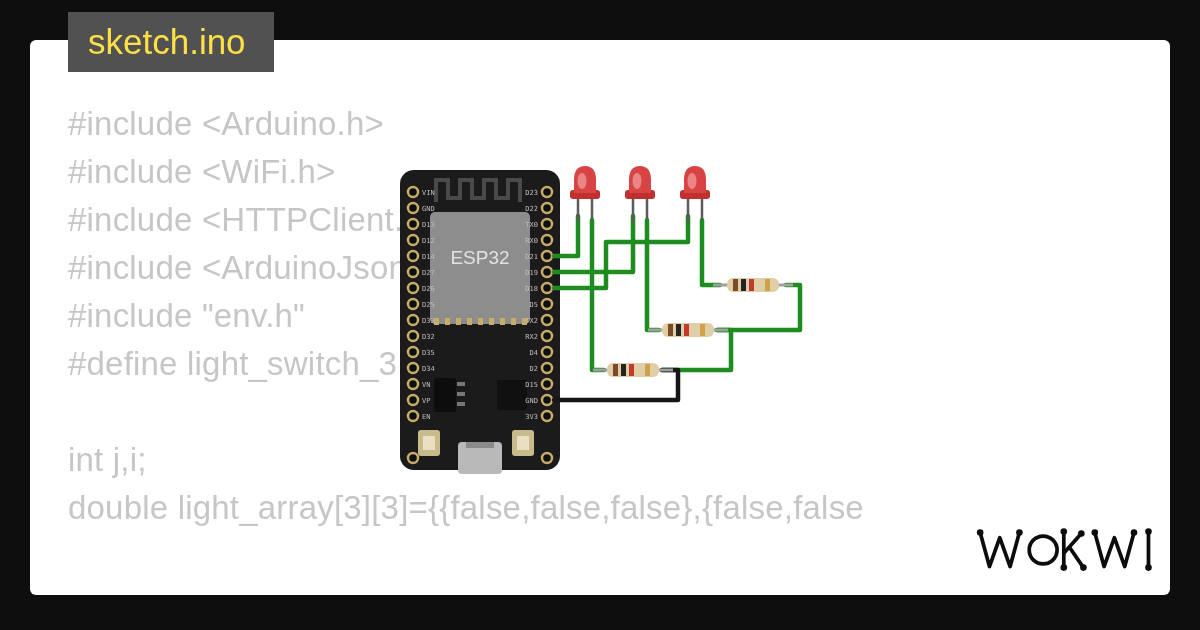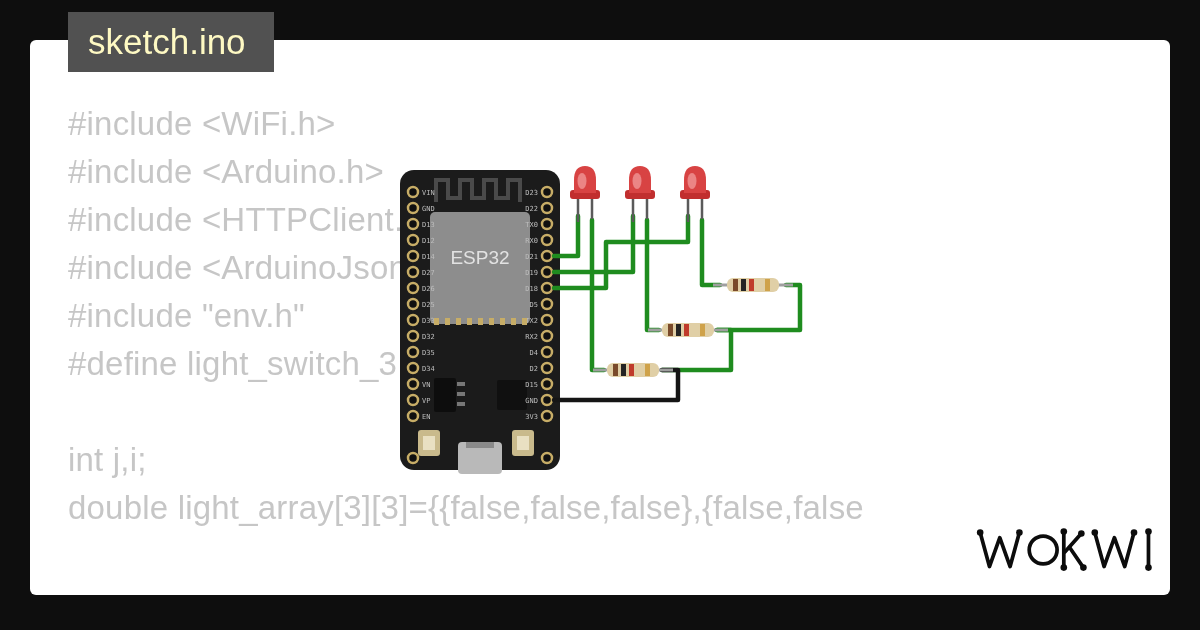--- a/index.html
+++ b/index.html
@@ -6,34 +6,34 @@
   html,body { width:1200px; height:630px; overflow:hidden; background:#0e0e0e;
               font-family:"Liberation Sans", sans-serif; }
   .stage { position:relative; width:1200px; height:630px; background:#0e0e0e; }
   .sheet { position:absolute; left:30px; top:40px; width:1140px; height:555px;
            background:#ffffff; border-radius:6px; overflow:hidden; }
   .code-block { position:absolute; left:38px; top:60px; font-size:33px; line-height:48px;
                 color:#c6c6c6; letter-spacing:.2px; z-index:1; }
   .code-line { height:48px; white-space:pre; }
   #circuit { position:absolute; left:0; top:0; width:1140px; height:555px; z-index:2; }
   .tab { position:absolute; left:68px; top:12px; height:60px; background:#515151;
-         color:#fef9c3; font-size:35px; line-height:60px; padding:0 28px 0 20px;
+         color:#fde047; font-size:35px; line-height:60px; padding:0 28px 0 20px;
          z-index:5; }
   .logo-svg { position:absolute; left:945px; top:480px; width:190px; height:58px; z-index:3; }
 </style>
 </head>
 <body>
 
 <div class="stage">
 
   <div class="sheet">
 
     <div class="code-block">
+        <div class="code-line">#include &lt;Arduino.h&gt;</div>
         <div class="code-line">#include &lt;WiFi.h&gt;</div>
-        <div class="code-line">#include &lt;Arduino.h&gt;</div>
         <div class="code-line">#include &lt;HTTPClient.h&gt;</div>
         <div class="code-line">#include &lt;ArduinoJson.h&gt;</div>
         <div class="code-line">#include "env.h"</div>
         <div class="code-line">#define light_switch_3 25</div>
         <div class="code-line"></div>
         <div class="code-line">int j,i;</div>
         <div class="code-line">double light_array[3][3]={{false,false,false},{false,false</div>
       </div>
 
     <svg id="circuit" viewBox="0 0 1140 555" xmlns="http://www.w3.org/2000/svg">

